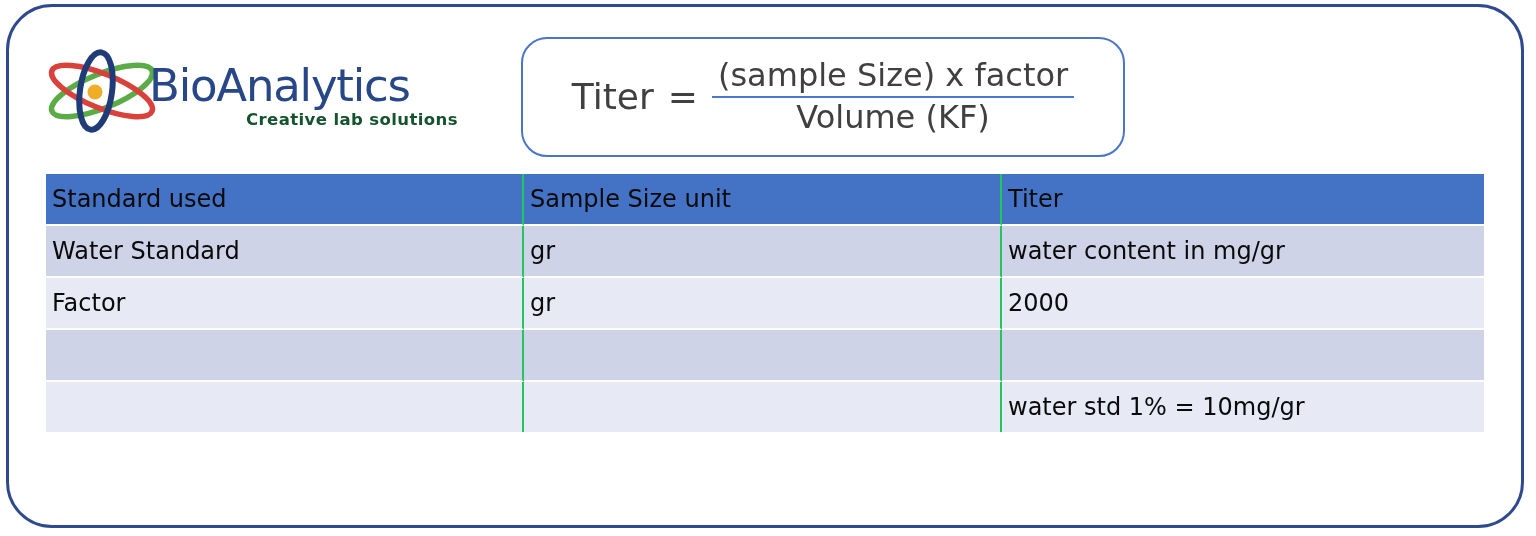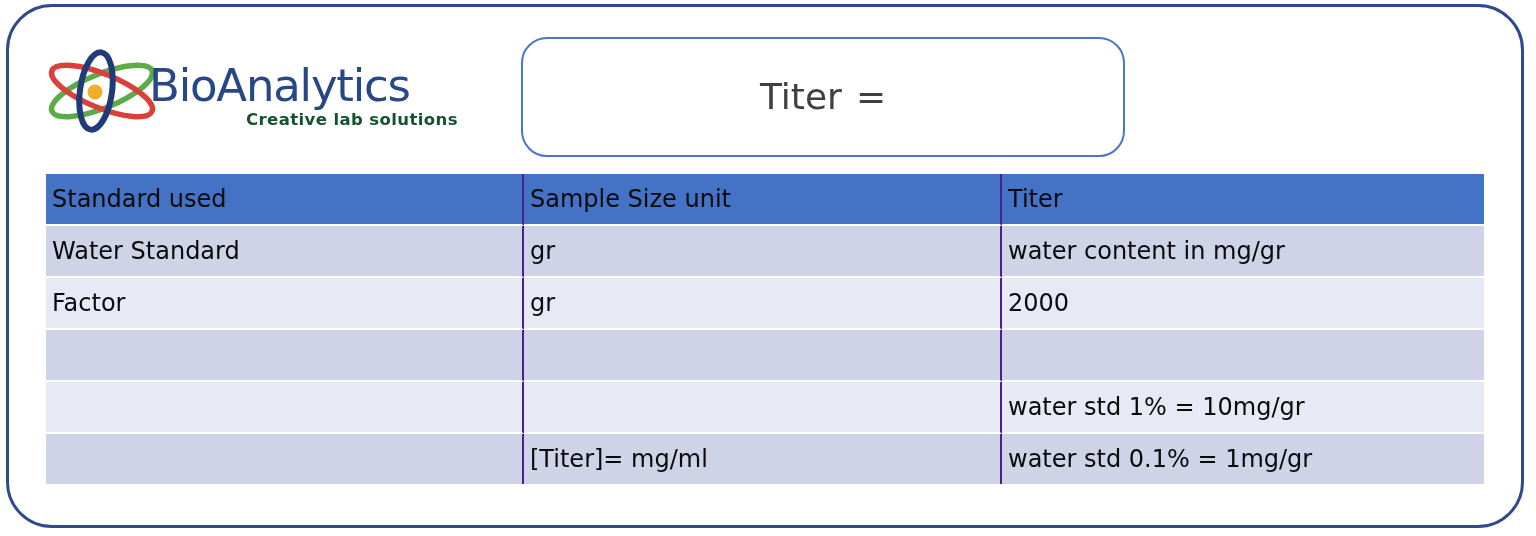--- a/index.html
+++ b/index.html
@@ -134,21 +134,21 @@
     padding: 0 0 0 6px;
     margin: 0;
     text-align: left;
     vertical-align: middle;
     font-family: "DejaVu Sans", sans-serif;
     font-size: 24px;
     font-weight: normal;
     color: #0a0a0a;
     white-space: nowrap;
     overflow: hidden;
-    border-right: 2px solid #4c1d95;
+    border-right: 2px solid #22c55e;
     border-bottom: 2px solid #ffffff;
   }
   #spec-table th {
     background: #4472c4;
   }
   #spec-table tr.row-dark td { background: #ced3e7; }
   #spec-table tr.row-light td { background: #e7eaf5; }
   #spec-table td:last-child,
   #spec-table th:last-child { border-right: none; }
   #spec-table tr:last-child td { border-bottom: none; }
@@ -173,20 +173,25 @@
       </svg>
     </div>
     <div id="logo-wordmark">BioAnalytics</div>
     <div id="logo-tagline">Creative lab solutions</div>
   </div>
 
   <div id="formula-box">
     <div id="formula-inner">
       <span id="formula-lhs">Titer</span>
       <span id="formula-eq">=</span>
+      <span id="formula-frac">
+        <span id="formula-num">(sample Size) x factor</span>
+        <span id="formula-bar"></span>
+        <span id="formula-den">Volume (KF)</span>
+      </span>
     </div>
   </div>
 
   <table id="spec-table">
     <colgroup>
       <col class="col-a">
         <col class="col-b">
         <col class="col-c">
     </colgroup>
     <thead>
@@ -210,21 +215,16 @@
       <tr class="row-dark">
         <td></td>
         <td></td>
         <td></td>
       </tr>
       <tr class="row-light">
         <td></td>
         <td></td>
         <td>water std 1% = 10mg/gr</td>
       </tr>
-      <tr class="row-dark">
-        <td></td>
-        <td> [Titer]= mg/ml</td>
-        <td>water std 0.1% = 1mg/gr</td>
-      </tr>
     </tbody>
   </table>
 
 </div>
 
 </body></html>

